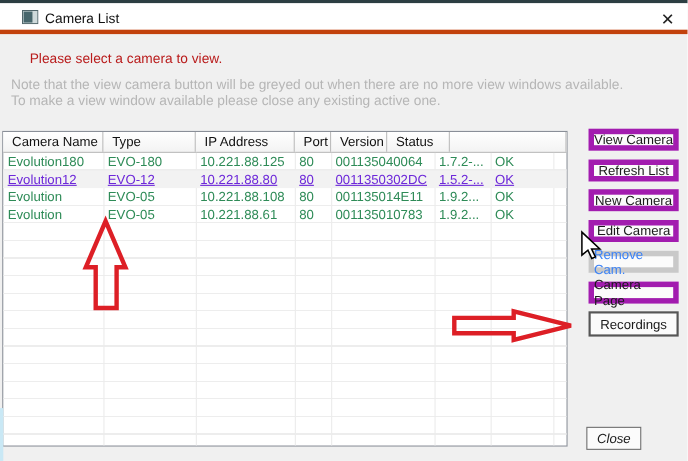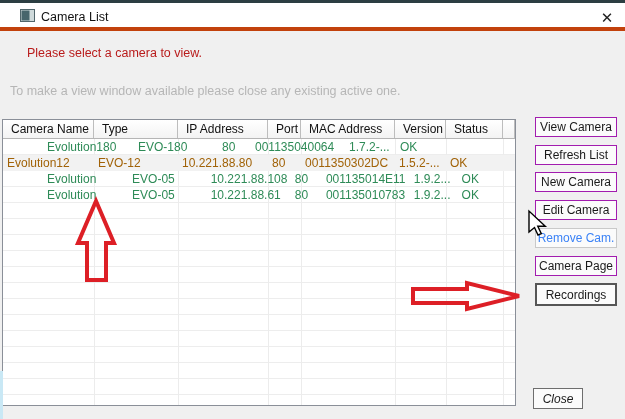--- a/index.html
+++ b/index.html
@@ -30,27 +30,27 @@
   .table { position:absolute; left:2px; top:119px; width:514px; height:287px; background:#fff; border:1px solid #8a8f98; display:flex; flex-direction:column; }
   .thead { display:flex; height:19px; background:linear-gradient(#ffffff,#f3f3f3); border-bottom:1px solid #b5b5b5; font-size:12px; line-height:18px; color:#111; flex:0 0 auto; }
   .thead span { padding-left:8px; border-right:1px solid #bdbdbd; white-space:nowrap; overflow:hidden; }
   .tbody { position:relative; flex:1;
     background:repeating-linear-gradient(to bottom, transparent 0 15px, #ededed 15px 16px); }
   .vline { position:absolute; top:0; bottom:0; width:1px; background:#ececec; z-index:0; }
   .v0{left:91px}.v1{left:175px}.v2{left:265px}.v3{left:298px}.v4{left:392px}.v5{left:443px}.v6{left:500px}
   .trow { position:relative; z-index:1; display:flex; height:16px; line-height:16px; font-size:12px; cursor:default; }
   .trow span { padding-left:4px; white-space:nowrap; overflow:hidden; }
   .c0{width:91px}.c1{width:84px}.c2{width:90px}.c3{width:33px}.c4{width:94px}.c5{width:51px}.c6{width:57px}.c7{flex:1}
-  .green { color:#2e8b57;margin-left:40px; }
-  .hl { background:#f2f2f2; color:#a16207; }
+  .green { color:#2e8b57; }
+  .hl { background:#f2f2f2; color:#6d28d9;text-decoration:underline; }
 
   
   .btn { position:absolute; left:535px; width:82px; height:20px; display:flex; align-items:center; justify-content:center;
     font-family:"Liberation Sans", sans-serif; font-size:12px; color:#1a1a1a;
-    background:#fbfbfb; border:1px solid #a21caf; cursor:pointer; }
+    background:#fbfbfb; border:5px solid #a21caf; cursor:pointer; }
   .b0{top:117px}.b1{top:145px}.b2{top:172px}.b3{top:200px}.b4{top:228px}.b5{top:256px}
   .b6{top:283px; height:23px; border:2px solid #565656;}
   .btn.disabled { color:#3b82f6; border-color:#c9c9c9; cursor:default; }
   .btn-close { position:absolute; left:533px; top:388px; width:50px; height:21px; display:flex; align-items:center; justify-content:center;
     font-size:12px; color:#1a1a1a; background:#fbfbfb; border:1px solid #6e6e6e; cursor:pointer;font-style:italic; }
 
   
   .overlay { position:absolute; inset:0; pointer-events:none; z-index:10; }
 </style>
 </head>
@@ -63,45 +63,46 @@
   <div class="titlebar">
     <svg class="app-icon" viewBox="0 0 15 13">
       <rect x="0.5" y="0.5" width="14" height="12" fill="#cfdadb" stroke="#51666b"></rect>
       <rect x="1.5" y="1.5" width="8" height="10" fill="#47666c"></rect>
     </svg>
     <span class="title-text">Camera List</span>
     <div class="close-x">✕</div>
   </div>
 
   <div class="prompt">Please select a camera to view.</div>
+  <div class="note note1">Note that the view camera button will be greyed out when there are no more view windows available.</div>
   <div class="note note2">To make a view window available please close any existing active one.</div>
 
   <div class="table">
     <div class="thead">
       <span class="c0">Camera Name</span>
       <span class="c1">Type</span>
       <span class="c2">IP Address</span>
       <span class="c3">Port</span>
-      <span class="c4">MAC Address</span>
       <span class="c5">Version</span>
       <span class="c6">Status</span>
       <span class="c7"></span>
     </div>
     <div class="tbody">
       <div class="vline v0"></div>
       <div class="vline v1"></div>
       <div class="vline v2"></div>
       <div class="vline v3"></div>
       <div class="vline v4"></div>
       <div class="vline v5"></div>
       <div class="vline v6"></div>
 
       <div class="trow green">
         <span class="c0">Evolution180</span>
         <span class="c1">EVO-180</span>
+        <span class="c2">10.221.88.125</span>
         <span class="c3">80</span>
         <span class="c4">001135040064</span>
         <span class="c5">1.7.2-...</span>
         <span class="c6">OK</span>
         <span class="c7"></span>
       </div>
       <div class="trow hl">
         <span class="c0">Evolution12</span>
         <span class="c1">EVO-12</span>
         <span class="c2">10.221.88.80</span>

